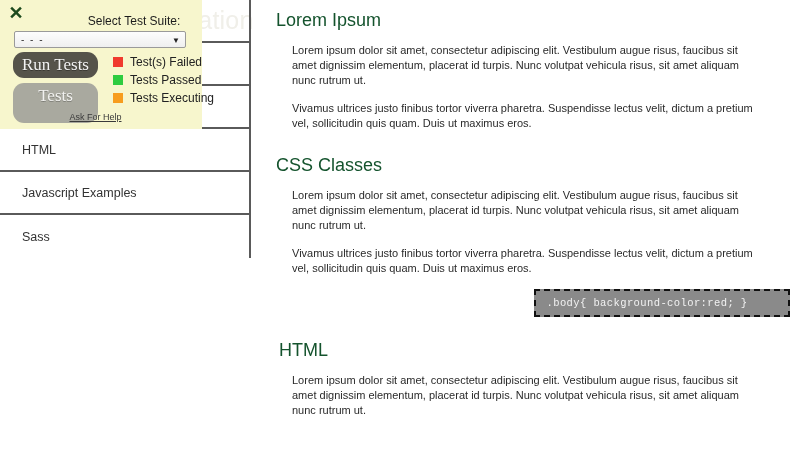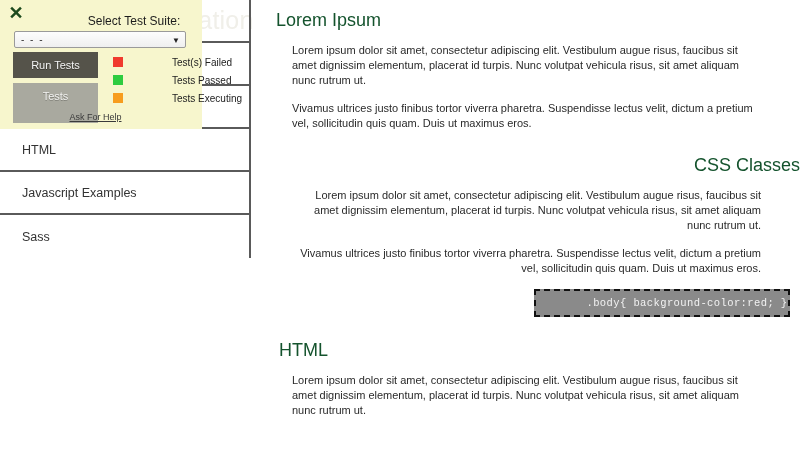--- a/index.html
+++ b/index.html
@@ -96,24 +96,24 @@
     position: absolute;
     right: 5px; top: 50%;
     transform: translateY(-50%);
     font-size: 8px;
     color: #222;
     letter-spacing: 0;
   }
   .btn {
     position: absolute;
     border: none;
-    border-radius: 0;
+    border-radius: 11px;
     color: #f3f3f3;
-    font-size: 11px;
-    font-family: Liberation Sans, sans-serif;
+    font-size: 17px;
+    font-family: Liberation Serif, serif;
     cursor: pointer;
     text-align: center;
   }
   .btn-run {
     left: 13px; top: 52px;
     width: 85px; height: 26px;
     background: #55534a;
     text-shadow: 0 1px 0 rgba(0,0,0,.35);
   }
   .btn-tests {
@@ -128,21 +128,21 @@
     display: flex;
     align-items: center;
     height: 16px;
     margin-bottom: 2px;
   }
   .legend-swatch {
     width: 10px; height: 10px;
     margin-right: 7px;
     flex: 0 0 auto;
   }
-  .legend-label { font-size: 10px; color: #222; white-space: nowrap; margin-left: 42px; }
+  .legend-label { font-size: 12px; color: #222; white-space: nowrap; }
   .help-link {
     position: absolute;
     left: 0; top: 112px;
     width: 191px;
     text-align: center;
     font-size: 9px;
     color: #3a3a3a;
     text-decoration: underline;
     cursor: pointer;
   }
@@ -178,21 +178,21 @@
     border: 2px dashed #111111;
     color: #f2f2f2;
     font-family: "Liberation Mono", monospace;
     font-size: 10.5px;
     padding: 6px 0 6px 11px;
     letter-spacing: 0.4px;
     position: relative;
     left: 129px;
   }
   .sec-lorem { margin-bottom: 0; }
-  .sec-css { margin-top: 24px; text-align: right; }
+  .sec-css { margin-top: 24px; }
   .sec-html { margin-top: 23px; }
 </style>
 </head>
 <body>
 
 <div id="page">
 
   <div class="left-col">
     <div class="page-title-ghost">Tech Documentation</div>
 

